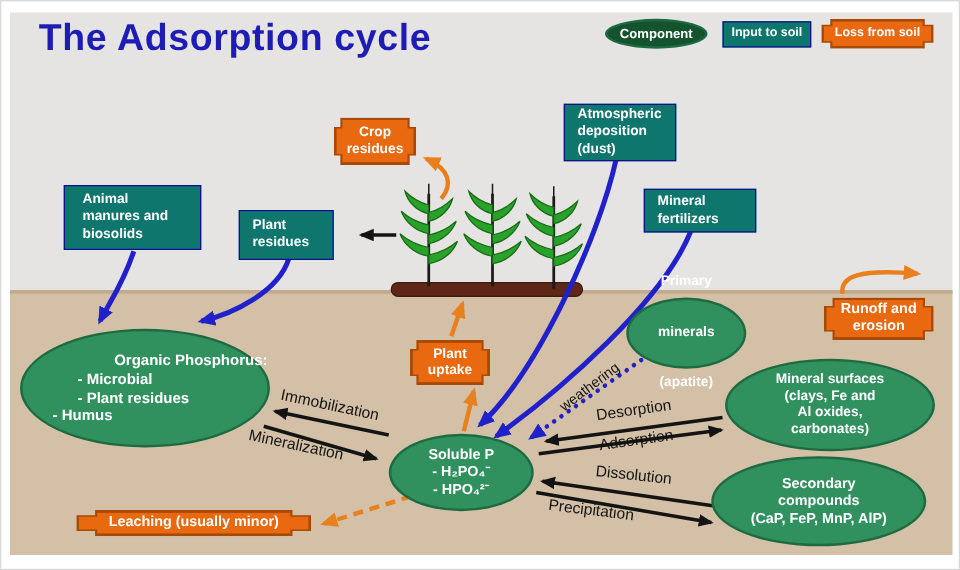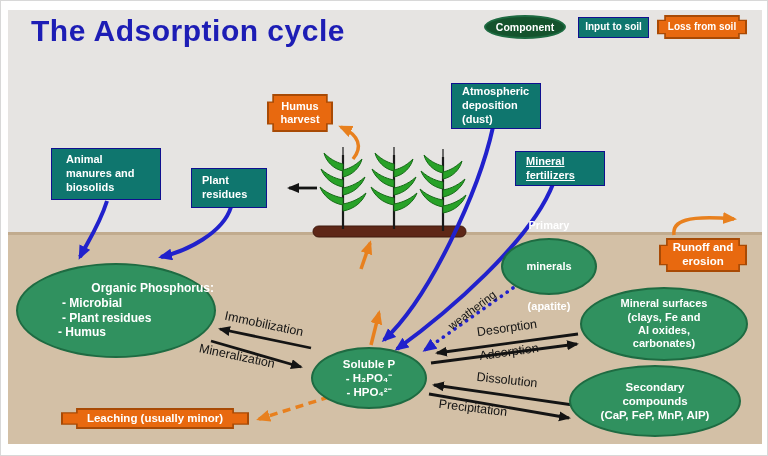--- a/index.html
+++ b/index.html
@@ -119,39 +119,42 @@
 
   <div class="bluebox" style="left:50px;top:147px;width:110px;height:52px;padding:2px 14px;">
     <span>Animal manures and biosolids</span>
   </div>
   <div class="bluebox" style="left:190px;top:167px;width:76px;height:40px;">
     <span>Plant residues</span>
   </div>
   <div class="bluebox" style="left:450px;top:82px;width:90px;height:46px;">
     <span>Atmospheric deposition (dust)</span>
   </div>
-  <div class="bluebox" style="left:514px;top:150px;width:90px;height:35px;text-decoration:underline;">
+  <div class="bluebox" style="left:514px;top:150px;width:90px;height:35px;">
     <span>Mineral fertilizers</span>
   </div>
 
   <div class="cross" style="left:266px;top:93px;width:66px;height:38px;">
-    <div class="cross-inner">Humus harvest</div>
+    <div class="cross-inner">Crop residues</div>
+  </div>
+  <div class="cross" style="left:327px;top:271px;width:64px;height:36px;">
+    <div class="cross-inner">Plant uptake</div>
   </div>
   <div class="cross" style="left:658px;top:237px;width:88px;height:34px;">
     <div class="cross-inner" style="font-size:11.5px;">Runoff and erosion</div>
   </div>
   <div class="cross" style="left:60px;top:407px;width:188px;height:21px;">
     <div class="cross-inner" style="font-size:11.5px;">Leaching (usually minor)</div>
   </div>
 
   <div class="pool ol" style="left:15px;top:262px;width:200px;height:95px;font-size:12px;padding:4px 0;">
     <div style="text-align:right;">Organic Phosphorus:</div>
     <div style="margin-left:44px;">- Microbial</div>
     <div style="margin-left:44px;">- Plant residues</div>
-    <div style="margin-left:40px;">- Humus</div>
+    <div style="margin-left:24px;">- Humus</div>
   </div>
 
   <div class="pool" style="left:310px;top:346px;width:116px;height:62px;font-size:11.5px;">
     <div>Soluble P</div>
     <div>- H₂PO₄⁻</div>
     <div>- HPO₄²⁻</div>
   </div>
 
   <div class="pool" style="left:500px;top:237px;width:96px;height:57px;font-size:11px;gap:27px;">
     <div>Primary</div>

